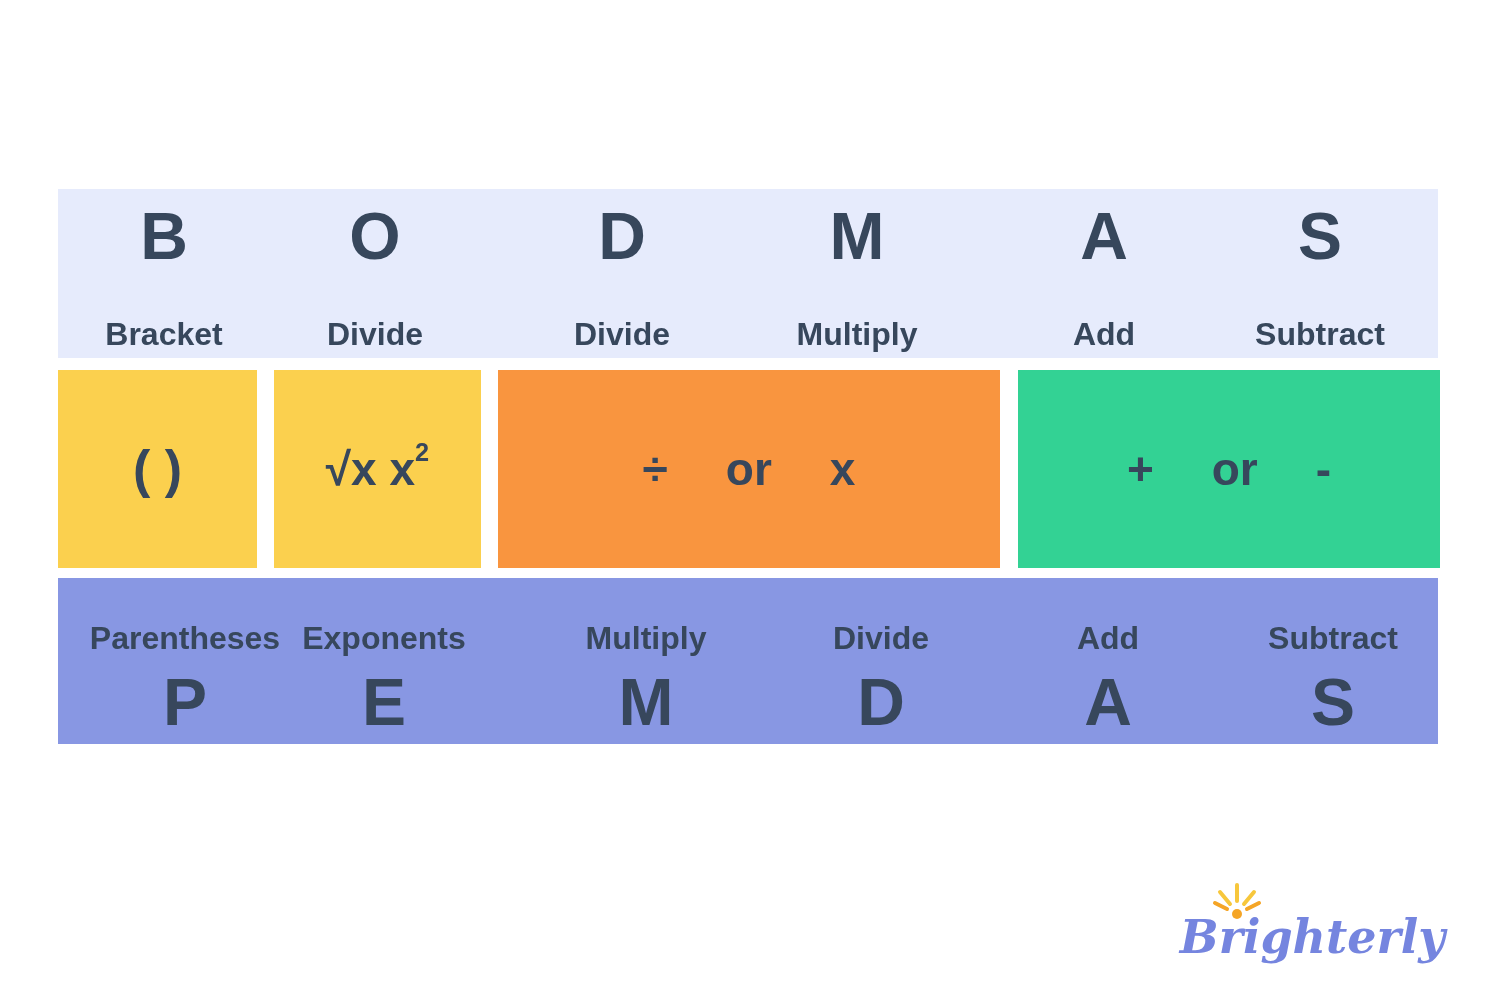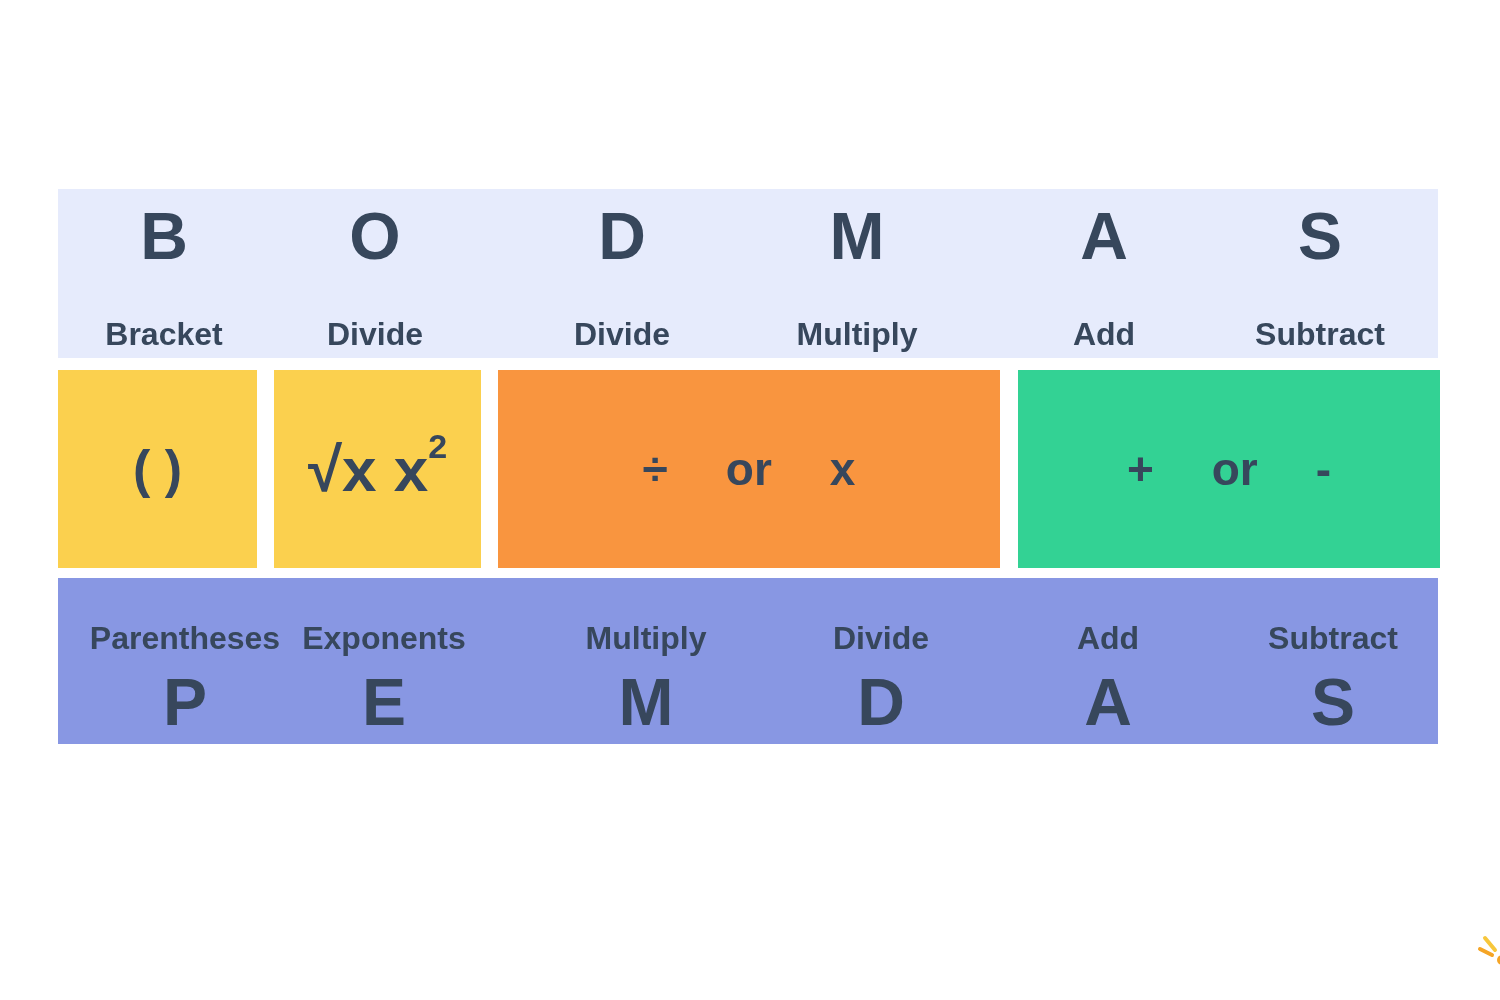--- a/index.html
+++ b/index.html
@@ -25,21 +25,21 @@
     display:flex;flex-direction:column;align-items:center;justify-content:center;}
   .band.top .acr-cell{gap:17px;padding-top:6px;}
   .band.bottom .acr-cell{gap:15px;padding-top:2px;}
   .acr-letter{font-size:66px;font-weight:bold;color:var(--ink);line-height:1;}
   .acr-word{font-size:32px;font-weight:bold;color:var(--ink);line-height:1;margin-top:32px;}
 
   
   .sym-box{position:absolute;top:370px;height:198px;display:flex;
     align-items:center;justify-content:center;color:var(--ink);font-weight:bold;}
   .box-parens{left:58px;width:199px;background:var(--yellow);font-size:52px;}
-  .box-expo{left:274px;width:207px;background:var(--yellow);font-size:62px;}
+  .box-expo{left:274px;width:207px;background:var(--yellow);font-size:46px;}
   .box-muldiv{left:498px;width:502px;background:var(--orange);font-size:46px;gap:58px;}
   .box-addsub{left:1018px;width:422px;background:var(--green);font-size:46px;gap:58px;}
   .sup{font-size:0.55em;position:relative;top:-0.65em;font-weight:bold;}
 
   
   .logo{position:absolute;right:55px;bottom:40px;padding-top:26px;}
   .logo-text{font-family:"DejaVu Serif","Liberation Serif",serif;
     font-style:italic;font-weight:bold;font-size:46px;color:var(--logo);line-height:1;}
   .sun{position:absolute;left:30px;top:-8px;}
 </style>
@@ -127,15 +127,16 @@
     <svg class="sun" width="54" height="42" viewBox="0 0 54 42">
       <g stroke-linecap="round" stroke-width="4" fill="none">
         <line x1="17" y1="29" x2="5" y2="23" stroke="#F5A526"></line>
         <line x1="20" y1="24" x2="10" y2="12" stroke="#F7C73C"></line>
         <line x1="27" y1="21" x2="27" y2="5" stroke="#F7C73C"></line>
         <line x1="34" y1="24" x2="44" y2="12" stroke="#F7C73C"></line>
         <line x1="37" y1="29" x2="49" y2="23" stroke="#F5A526"></line>
       </g>
       <circle cx="27" cy="34" r="5" fill="#F5A526"></circle>
     </svg>
+    <div class="logo-text">Brighterly</div>
   </div>
 
 </div>
 
 </body></html>

